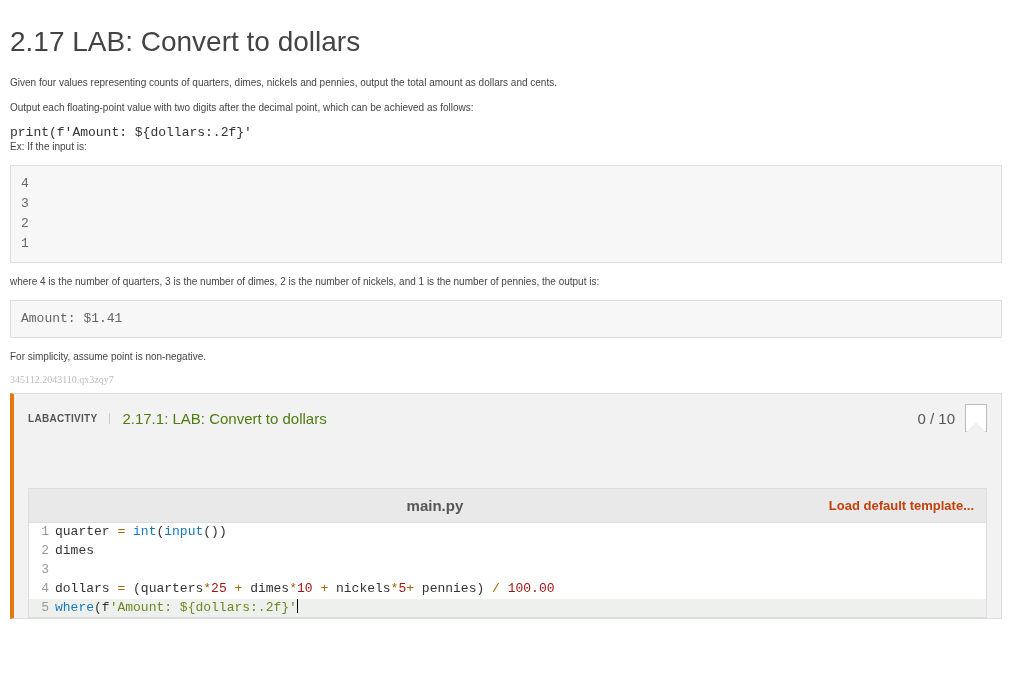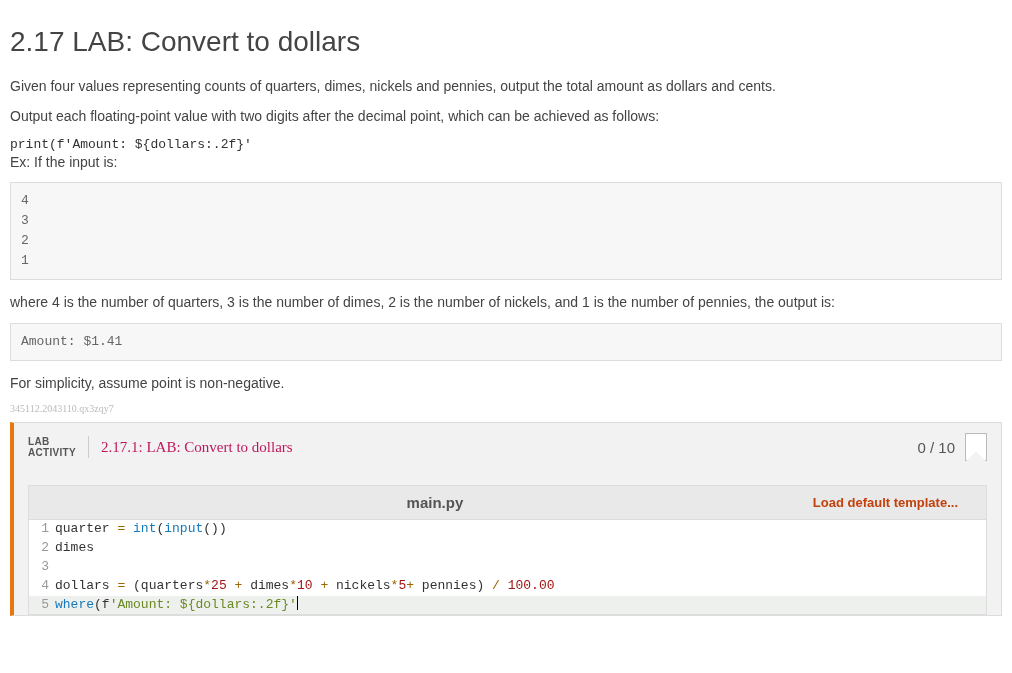--- a/index.html
+++ b/index.html
@@ -1,30 +1,30 @@
 <!DOCTYPE html>
 <html><head>
 <meta charset="utf-8">
 <style>
   * { box-sizing: border-box; margin: 0; padding: 0; }
   body { font-family: Arial, Helvetica, sans-serif; color: #333; font-size: 14px; padding: 10px 10px 0 10px; width: 1012px; }
   h1.title { font-size: 28px; font-weight: 400; color: #444; margin: 16px 0 18px 0; }
-  p.body { font-size: 14px; color: #444; margin: 0 0 10px 0; line-height: 1.45; }
+  p.body { font-size: 10px; color: #444; margin: 0 0 10px 0; line-height: 1.45; }
   code.inline, pre.inline-code { font-family: "Courier New", monospace; font-size: 13px; color: #333; }
   pre.example-box { background: #f7f7f7; border: 1px solid #ddd; padding: 8px 10px; font-family: "Courier New", monospace; font-size: 13px; color: #666; line-height: 1.55; margin: 6px 0 12px 0; white-space: pre; }
   .tiny-id { font-size: 10px; color: #bbb; margin: 6px 0 8px 0; font-family: Liberation Serif, serif; }
   .lab-panel { background: #f2f2f2; border: 1px solid #ddd; border-left: 4px solid #e47911; margin-top: 6px; }
   .lab-header { display: flex; align-items: center; padding: 10px 14px; }
-  .lab-tag { display: flex; flex-direction: column; font-size: 10px; font-weight: 700; color: #555; line-height: 1.1; padding-right: 12px; border-right: 1px solid #ccc; margin-right: 12px; letter-spacing: .3px; }
-  .lab-title { flex: 1 1 auto; font-size: 15px; color: #be185d; font-family: Liberation Serif, serif; }
+  .lab-tag { display: flex; flex-direction: row; font-size: 10px; font-weight: 700; color: #555; line-height: 1.1; padding-right: 12px; border-right: 1px solid #ccc; margin-right: 12px; letter-spacing: .3px; }
+  .lab-title { flex: 1 1 auto; font-size: 15px; color: #4d7c0f; }
   .lab-score { font-size: 15px; color: #555; margin-right: 10px; }
   .lab-bookmark { width: 22px; height: 28px; border: 1px solid #bbb; position: relative; background: #fff; }
   .lab-bookmark::after { content: ""; position: absolute; left: 0; right: 0; bottom: -1px; height: 10px; background: #f2f2f2; clip-path: polygon(0 100%, 50% 0, 100% 100%); }
   .editor-wrap { padding: 14px 14px 0 14px; }
-  .editor-toolbar { background: #e9e9e9; display: flex; align-items: center; padding: 8px 28px; border: 1px solid #ddd; border-bottom: none; }
+  .editor-toolbar { background: #e9e9e9; display: flex; align-items: center; padding: 8px 12px; border: 1px solid #ddd; border-bottom: none; margin-top: 32px; }
   .filename { flex: 1 1 auto; text-align: center; font-weight: 700; color: #555; font-size: 15px; }
   .load-template { color: #c2410c; font-size: 13px; cursor: pointer; font-weight: bold; }
   .code-area { background: #fff; border: 1px solid #ddd; font-family: "Courier New", monospace; font-size: 13px; line-height: 1.45; }
   .code-row { display: flex; }
   .code-row.hl { background: #eef0ee; }
   .ln { width: 26px; text-align: right; color: #999; padding: 0 6px 0 0; user-select: none; flex: 0 0 auto; }
   .cl { white-space: pre; flex: 1 1 auto; }
   .tok-id { color: #333; }
   .tok-op { color: #9a6700; }
   .tok-fn { color: #1779ba; }

